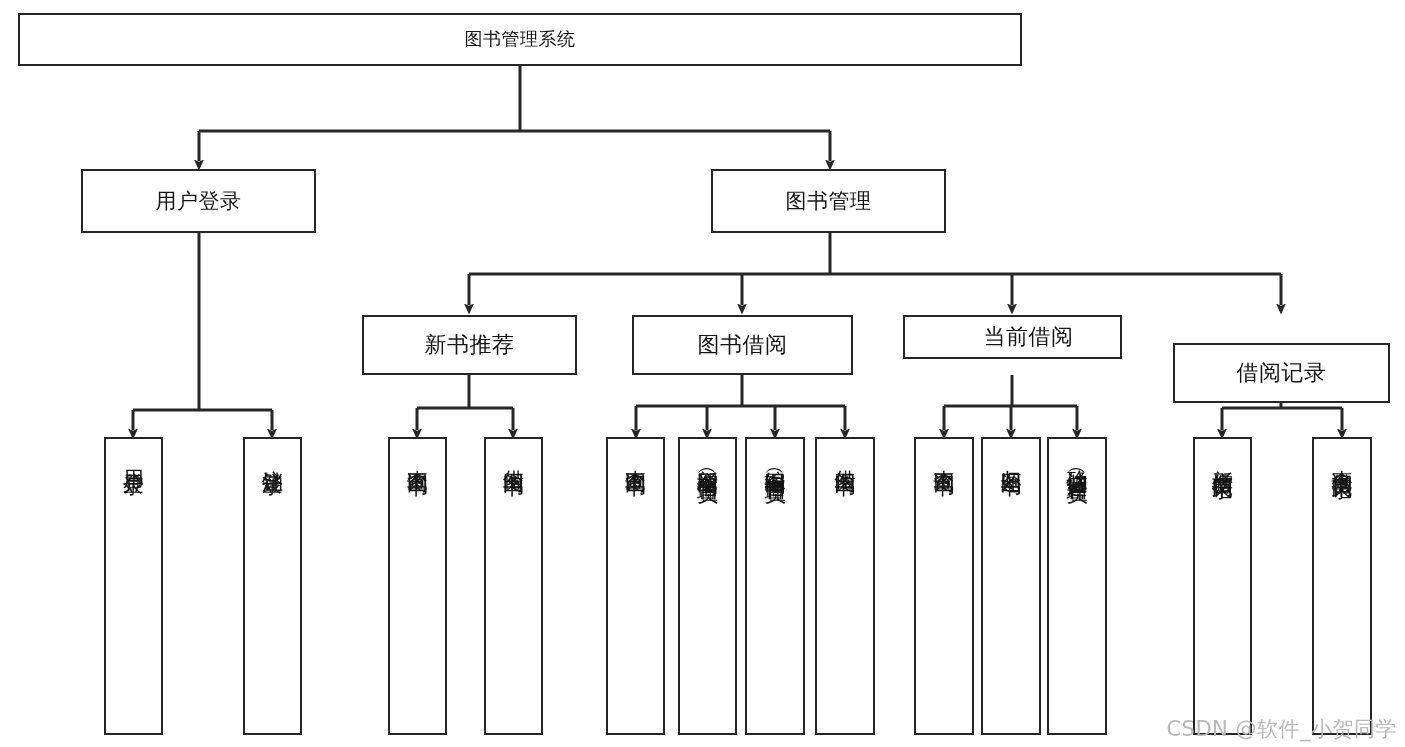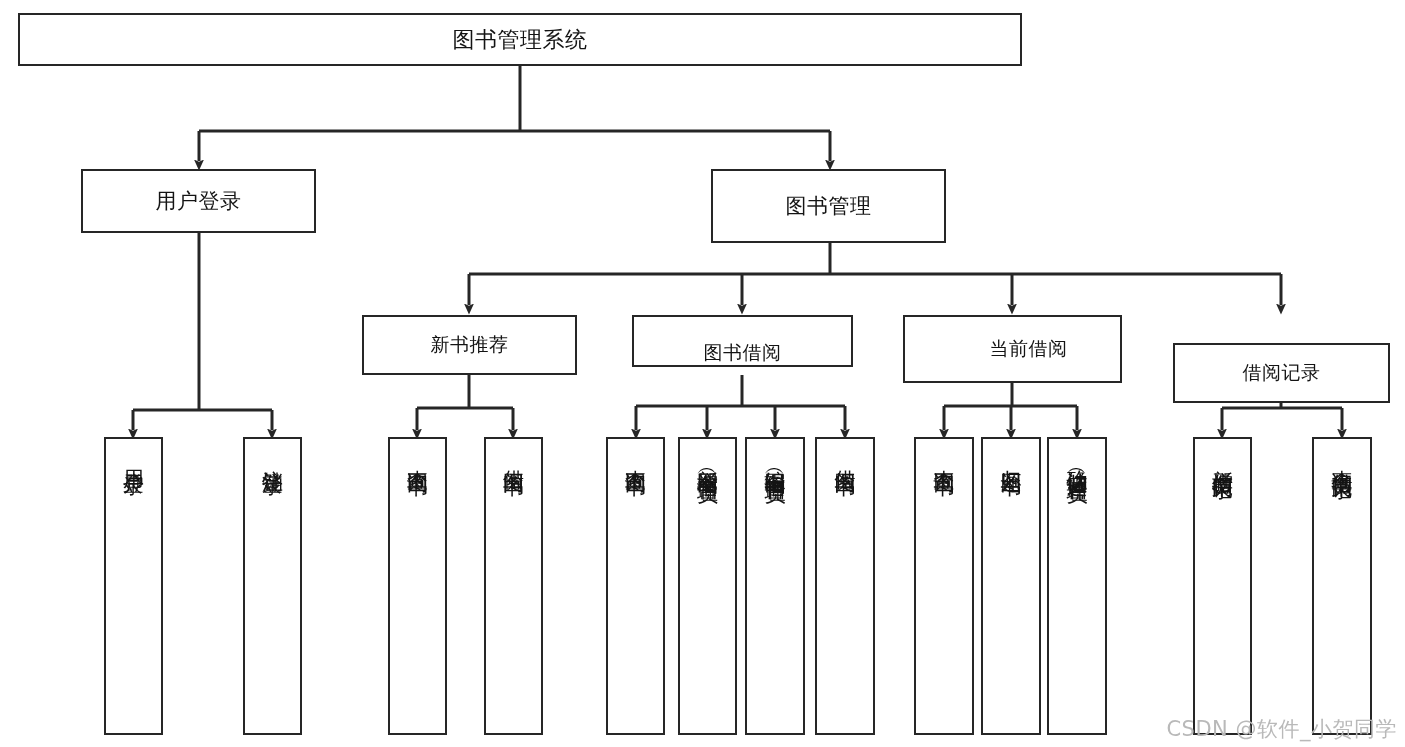--- a/index.html
+++ b/index.html
@@ -31,23 +31,23 @@
     justify-content:center;
     text-align:center;
   }
   .node .label{
     font-size:21px;
     line-height:1.25;
     color:#141414;
     letter-spacing:0.5px;
     white-space:nowrap;
   }
-  .node.root .label{font-size:22px;}
+  .node.root .label{font-size:18px;}
   .node.level2 .label{font-size:21px;}
-  .node.level3 .label{font-size:19px;}
+  .node.level3 .label{font-size:22px;}
   
   .node.leaf{
     align-items:flex-start;
     padding-top:14px;
   }
   .node.leaf .label{
     writing-mode:vertical-rl;
     text-orientation:upright;
     -webkit-writing-mode:vertical-rl;
     font-size:21px;
@@ -123,33 +123,33 @@
   </svg>
 
   <div class="node root" style="left:18px;top:13px;width:1004px;height:53px;">
     <span class="label">图书管理系统</span>
   </div>
 
   <div class="node level2" style="left:81px;top:169px;width:235px;height:64px;">
     <span class="label">用户登录</span>
   </div>
 
-  <div class="node level2" style="left:711px;top:169px;width:235px;height:74px;">
+  <div class="node level2" style="left:711px;top:169px;width:235px;height:64px;">
     <span class="label">图书管理</span>
   </div>
 
   <div class="node level3" style="left:362px;top:315px;width:215px;height:60px;">
     <span class="label">新书推荐</span>
   </div>
 
-  <div class="node level3" style="left:632px;top:315px;width:221px;height:52px;align-items:flex-end;">
+  <div class="node level3" style="left:632px;top:315px;width:221px;height:60px;">
     <span class="label">图书借阅</span>
   </div>
 
-  <div class="node level3" style="left:903px;top:315px;width:219px;height:68px;padding-left:32px;">
+  <div class="node level3" style="left:903px;top:315px;width:219px;height:44px;padding-left:32px;">
     <span class="label">当前借阅</span>
   </div>
 
   <div class="node level3" style="left:1173px;top:315px;width:217px;height:60px;margin-top:28px;">
     <span class="label">借阅记录</span>
   </div>
 
   <div class="node leaf" style="left:104px;top:437px;width:59px;height:298px;">
     <span class="label">用户登录</span>
   </div>

